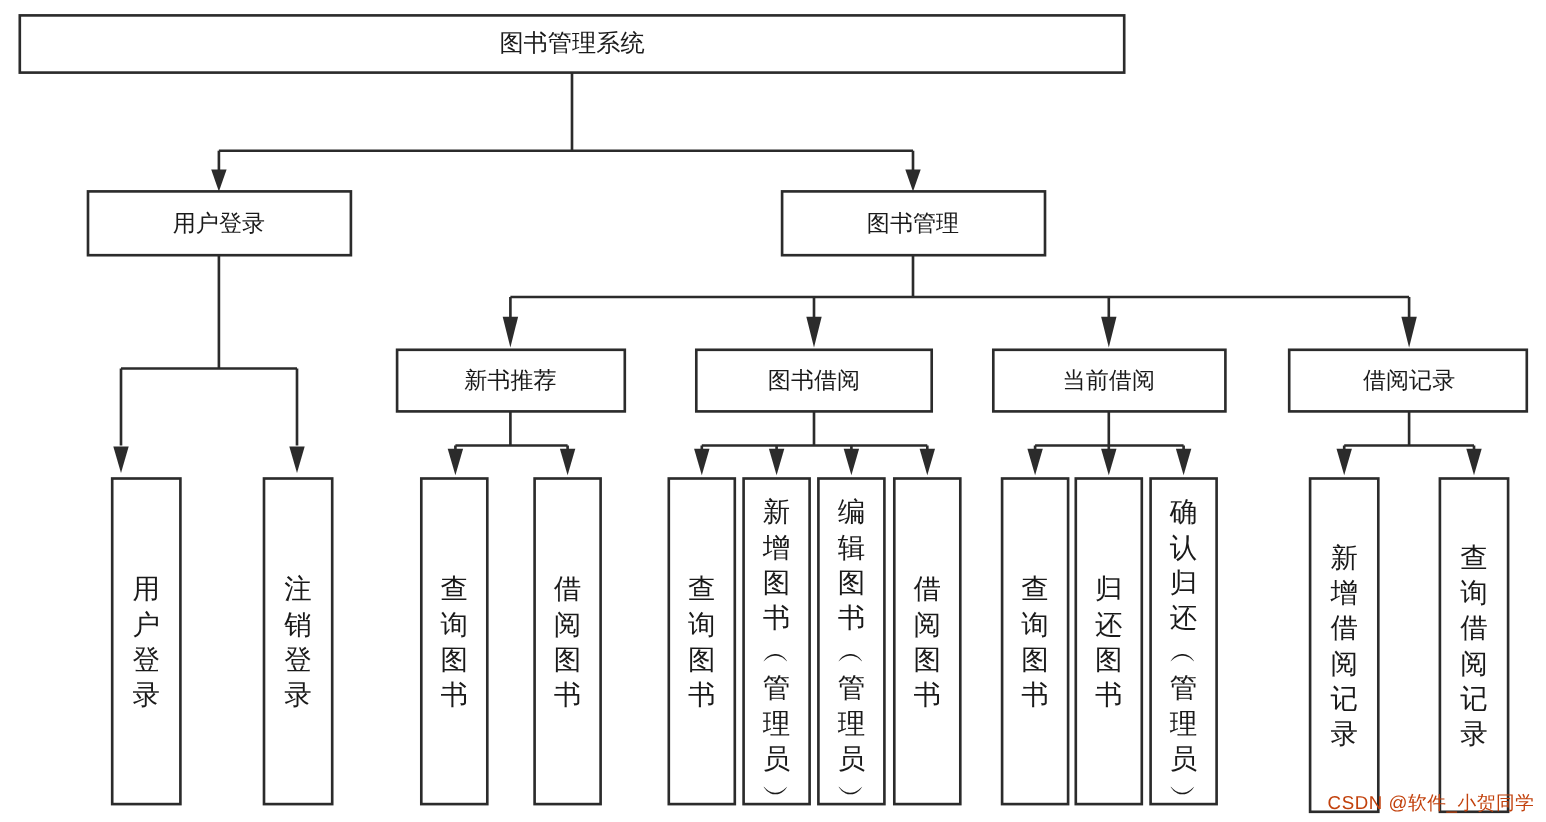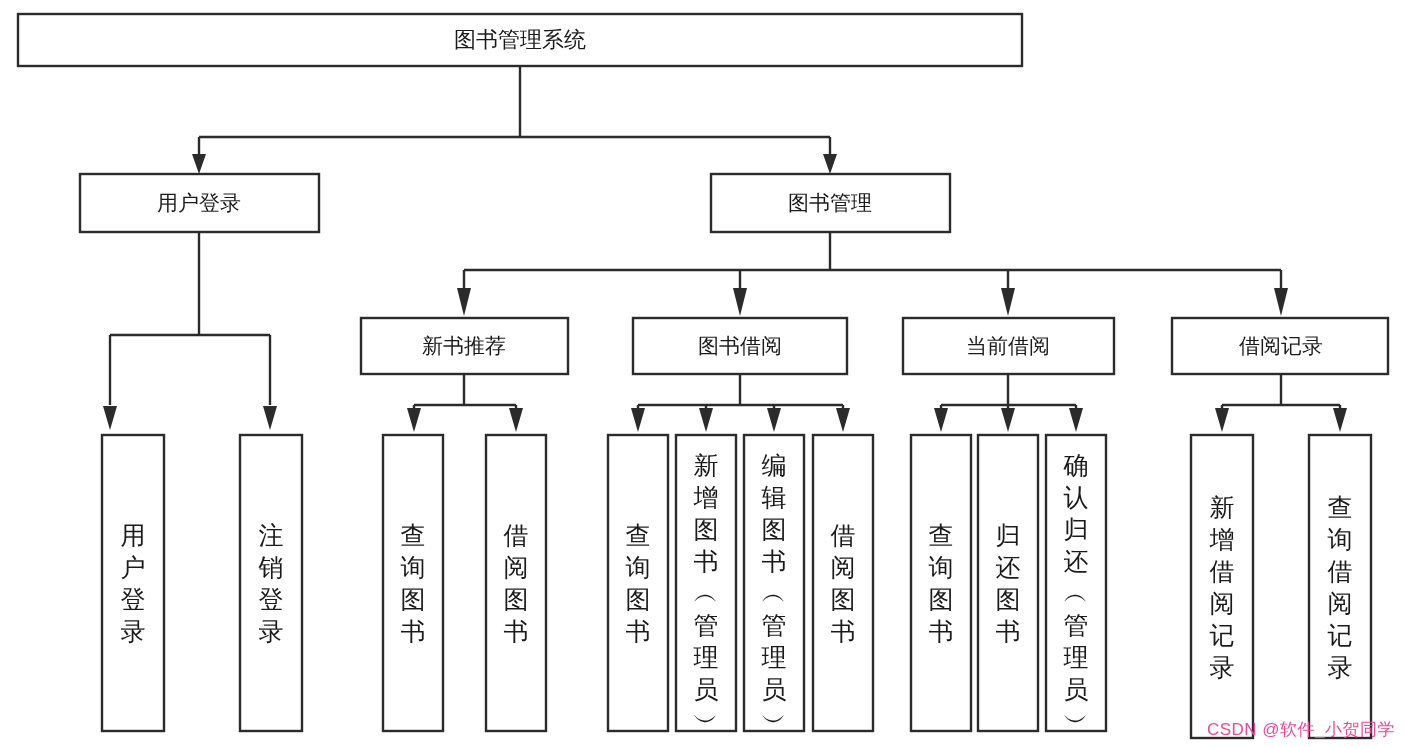--- a/index.html
+++ b/index.html
@@ -29,21 +29,21 @@
     fill:#1a1a1a;
     font-size:25px;
     text-anchor:middle;
   }
   .watermark{
     position:absolute;
     right:10px;
     bottom:6px;
     font-family:"Liberation Sans","DejaVu Sans",sans-serif;
     font-size:17px;
-    color:#ec4899;
+    color:#c2410c;
     letter-spacing:.5px;
     white-space:nowrap;
     pointer-events:none;
   }
 </style>
 </head>
 <body>
 
 <div id="diagram-root">
 

